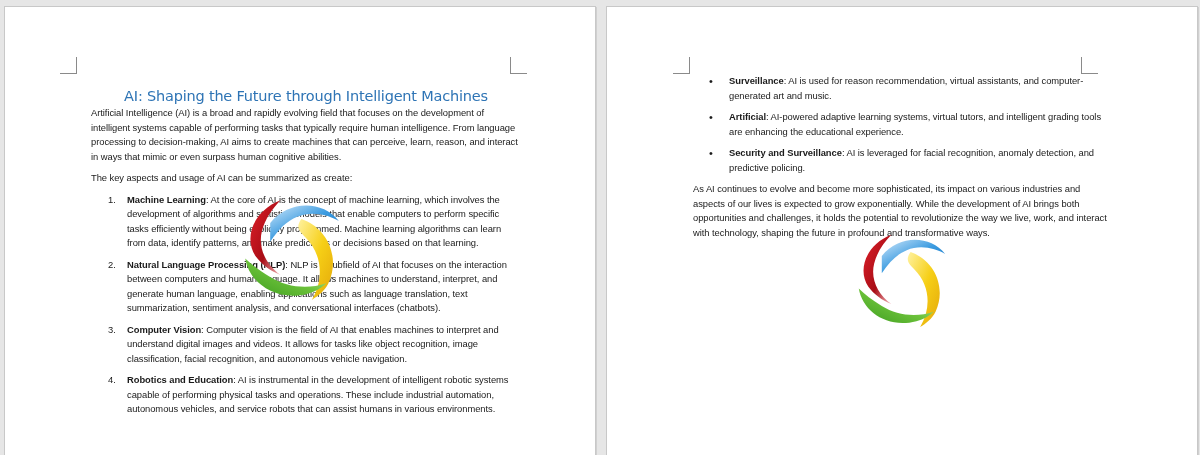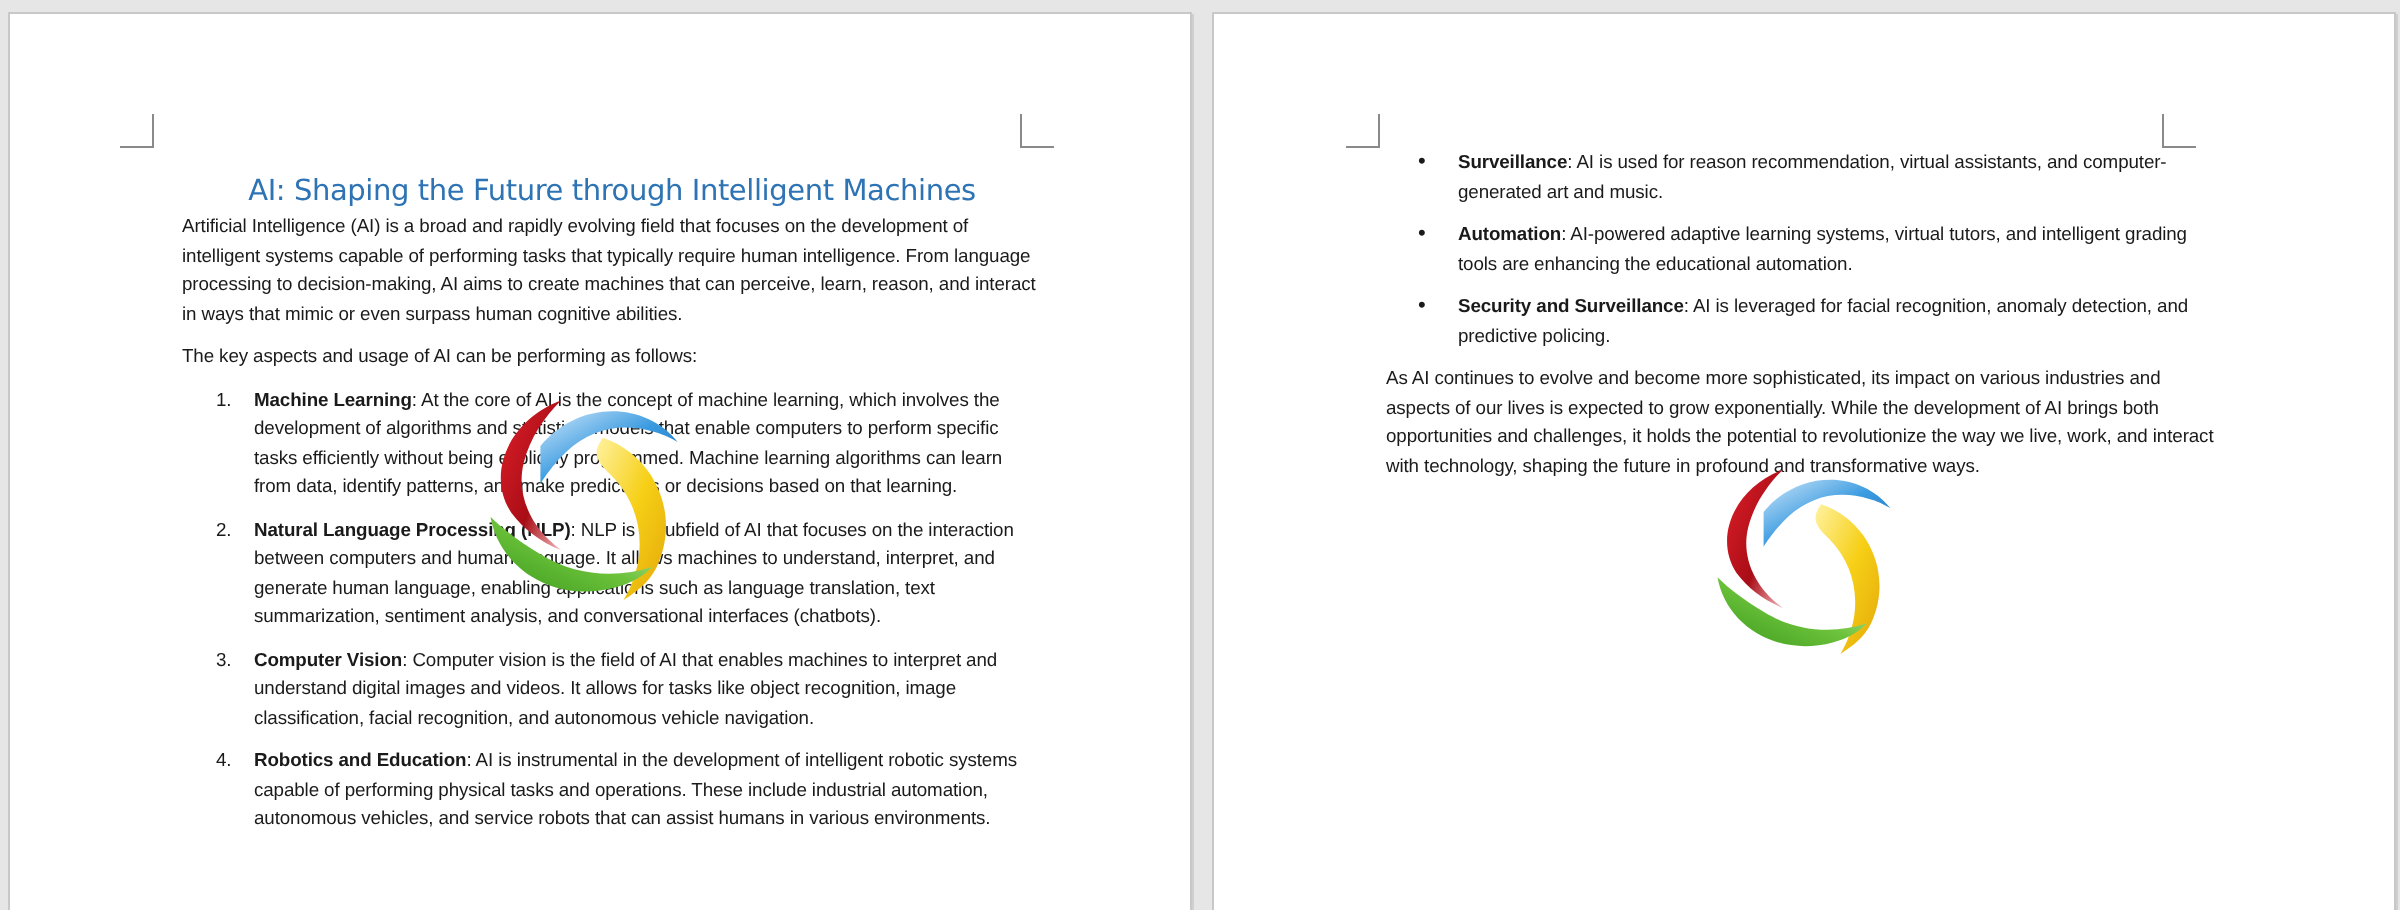--- a/index.html
+++ b/index.html
@@ -41,21 +41,21 @@
 </head>
 <body>
 
 <div class="page" id="page-left">
   <div class="corner tl" style="left:55px; top:50px;"></div>
   <div class="corner tr" style="left:505px; top:50px;"></div>
 
   <div class="content" style="left:86px; top:80px; width:430px;">
     <h1 class="title">AI: Shaping the Future through Intelligent Machines</h1>
     <p>Artificial Intelligence (AI) is a broad and rapidly evolving field that focuses on the development of intelligent systems capable of performing tasks that typically require human intelligence. From language processing to decision-making, AI aims to create machines that can perceive, learn, reason, and interact in ways that mimic or even surpass human cognitive abilities.</p>
-    <p>The key aspects and usage of AI can be performing as follows:</p>
+    <p>The key aspects and usage of AI can be summarized as create:</p>
     <ol>
       <li>
         <span class="marker">1.</span><b>Machine Learning</b><span>: At the core of AI is the concept of machine learning, which involves the development of algorithms and statistical models that enable computers to perform specific tasks efficiently without being explicitly programmed. Machine learning algorithms can learn from data, identify patterns, and make predictions or decisions based on that learning.</span>
       </li>
       <li>
         <span class="marker">2.</span><b>Natural Language Processing (NLP)</b><span>: NLP is a subfield of AI that focuses on the interaction between computers and human language. It allows machines to understand, interpret, and generate human language, enabling applications such as language translation, text summarization, sentiment analysis, and conversational interfaces (chatbots).</span>
       </li>
       <li>
         <span class="marker">3.</span><b>Computer Vision</b><span>: Computer vision is the field of AI that enables machines to interpret and understand digital images and videos. It allows for tasks like object recognition, image classification, facial recognition, and autonomous vehicle navigation.</span>
       </li>
@@ -98,21 +98,21 @@
 <div class="page" id="page-right">
   <div class="corner tl" style="left:66px; top:50px;"></div>
   <div class="corner tr" style="left:474px; top:50px;"></div>
 
   <div class="content" style="left:86px; top:67px; width:420px;">
     <ul>
       <li>
         <span class="marker">•</span><b>Surveillance</b><span>: AI is used for reason recommendation, virtual assistants, and computer-generated art and music.</span>
       </li>
       <li>
-        <span class="marker">•</span><b>Automation</b><span>: AI-powered adaptive learning systems, virtual tutors, and intelligent grading tools are enhancing the educational automation.</span>
+        <span class="marker">•</span><b>Artificial</b><span>: AI-powered adaptive learning systems, virtual tutors, and intelligent grading tools are enhancing the educational experience.</span>
       </li>
       <li>
         <span class="marker">•</span><b>Security and Surveillance</b><span>: AI is leveraged for facial recognition, anomaly detection, and predictive policing.</span>
       </li>
     </ul>
     <p style="margin-top:0;">As AI continues to evolve and become more sophisticated, its impact on various industries and aspects of our lives is expected to grow exponentially. While the development of AI brings both opportunities and challenges, it holds the potential to revolutionize the way we live, work, and interact with technology, shaping the future in profound and transformative ways.</p>
   </div>
 
   <svg class="logo" style="left:246px; top:224px;" width="96" height="96" viewBox="0 0 100 100">
     <defs>

